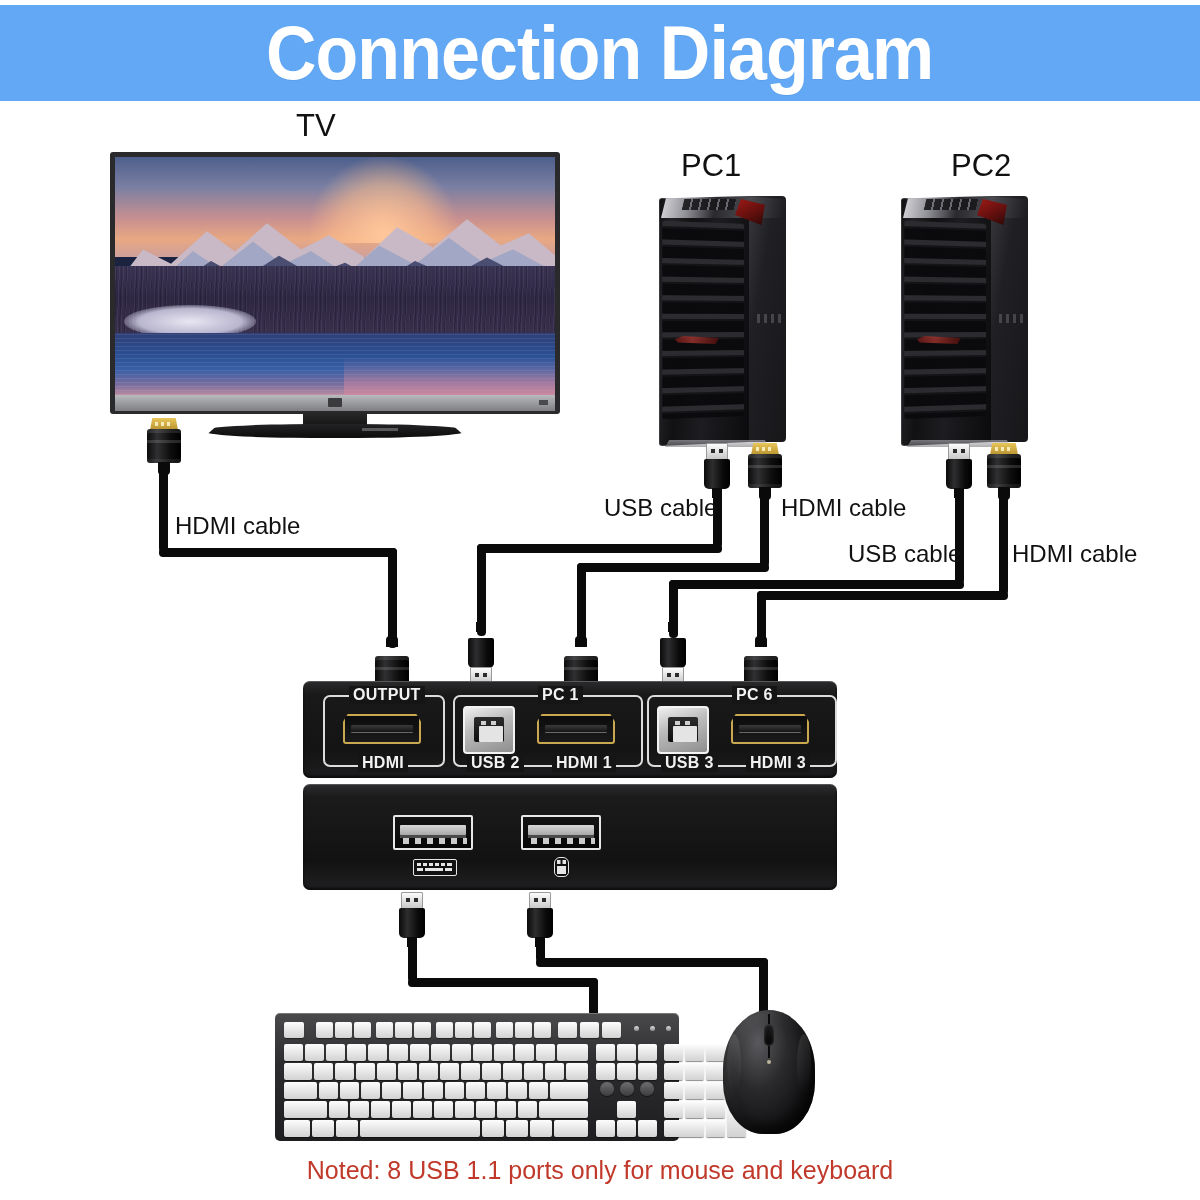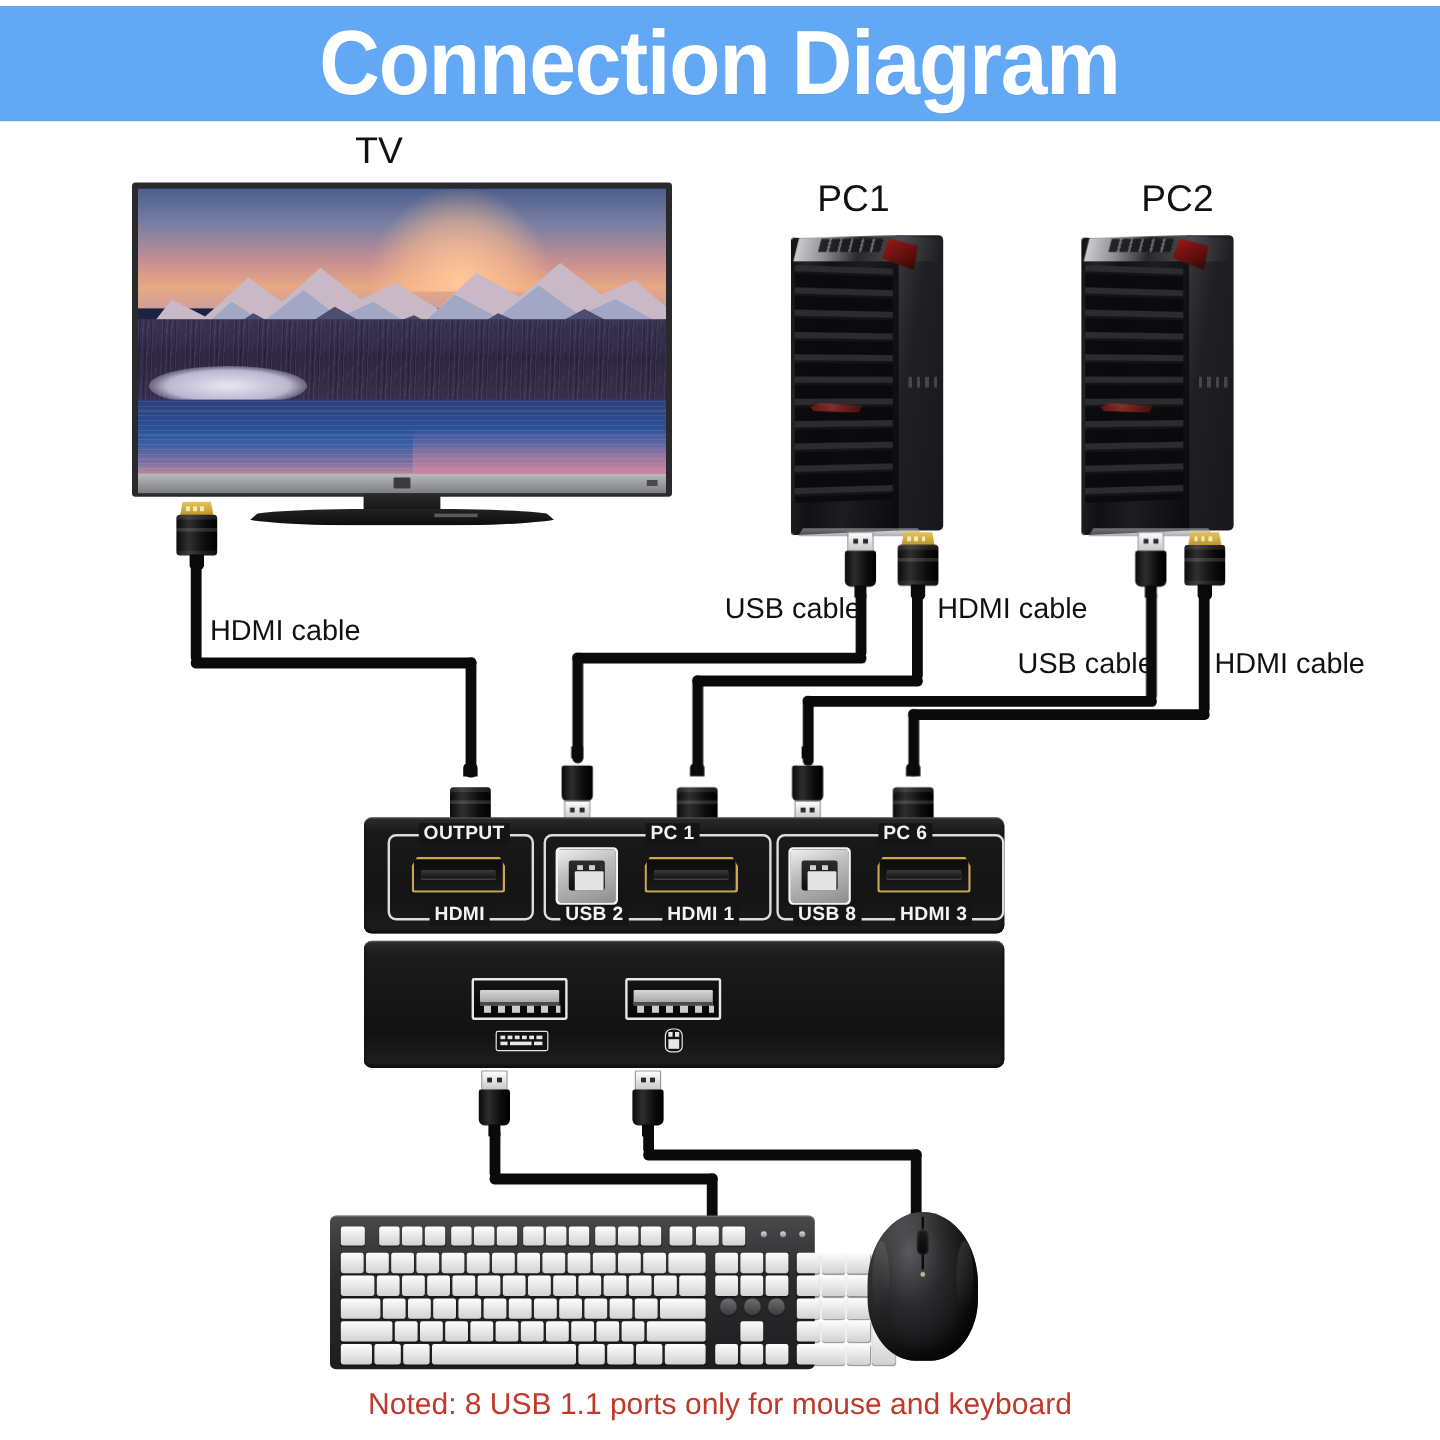--- a/index.html
+++ b/index.html
@@ -365,21 +365,21 @@
     <div class="grp-lbl" style="left:235px;top:5px;">PC 1</div>
     <div class="grp-lbl" style="left:164px;top:73px;">USB 2</div>
     <div class="grp-lbl" style="left:249px;top:73px;text-align:center;">HDMI 1</div>
     <div class="usbb-port" style="left:160px;top:25px;">
       <div class="usbb-dots"></div>
     </div>
     <div class="hdmi-port" style="left:234px;top:33px;"></div>
 
     <div class="grp" style="left:344px;top:14px;width:186px;height:68px;"></div>
     <div class="grp-lbl" style="left:429px;top:5px;">PC 6</div>
-    <div class="grp-lbl" style="left:358px;top:73px;">USB 8</div>
+    <div class="grp-lbl" style="left:358px;top:73px;">USB 3</div>
     <div class="grp-lbl" style="left:443px;top:73px;">HDMI 3</div>
     <div class="usbb-port" style="left:354px;top:25px;">
       <div class="usbb-dots"></div>
     </div>
     <div class="hdmi-port" style="left:428px;top:33px;"></div>
   </div>
 
   <div id="kvm-bottom">
     <div class="usba-port" style="left:90px;top:31px;">
       <div class="usba-teeth"></div>

